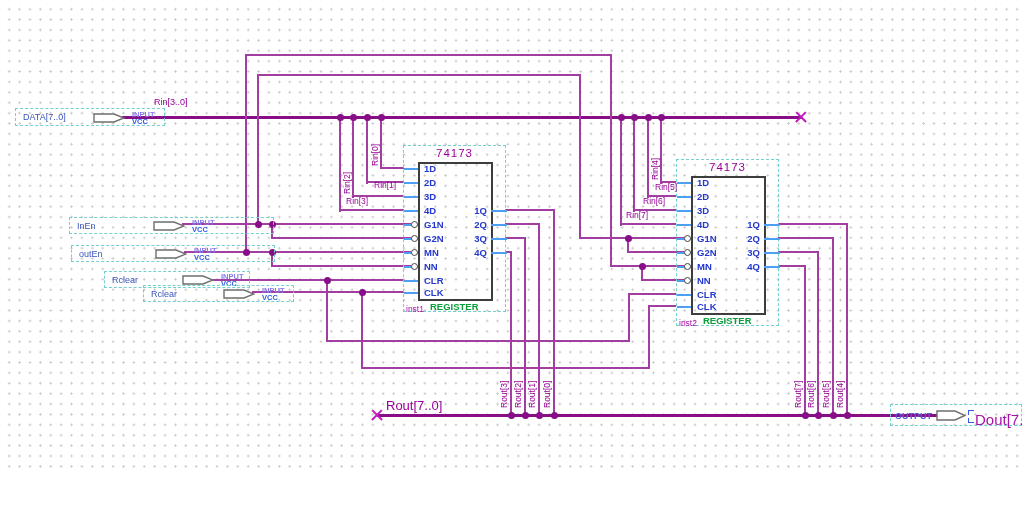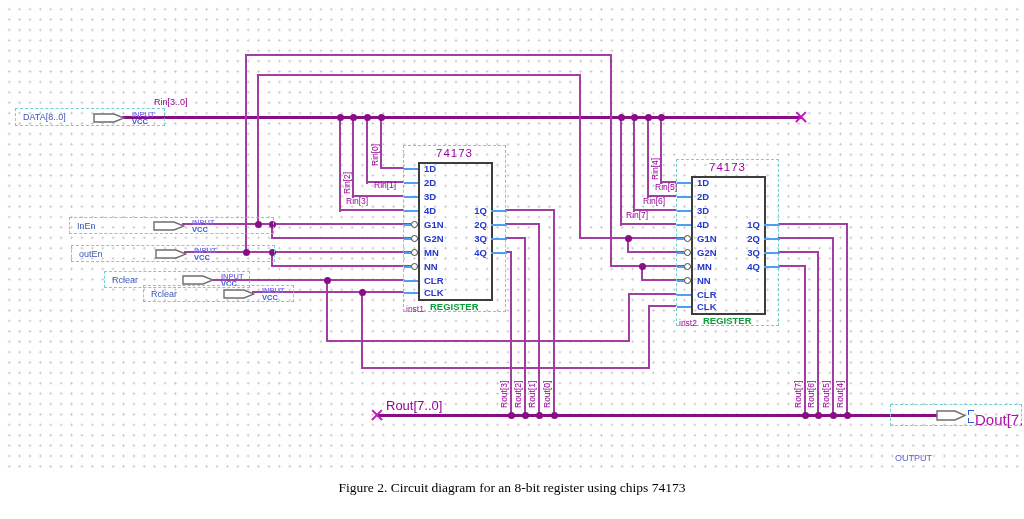--- a/index.html
+++ b/index.html
@@ -28,21 +28,21 @@
   .in-data .pin-arrow{left:77px;top:4px;} .in-data .kw{left:116px;top:2px;}
   .in-inen{left:69px;top:217px;width:205px;height:17px;}
   .in-inen .pin-arrow{left:83px;} .in-inen .kw{left:122px;}
   .in-outen{left:71px;top:245px;width:204px;height:17px;}
   .in-outen .pin-arrow{left:83px;} .in-outen .kw{left:122px;}
   .in-rclear{left:104px;top:271px;width:146px;height:17px;}
   .in-rclear .pin-arrow{left:77px;} .in-rclear .kw{left:116px;}
   .in-rclock{left:143px;top:285px;width:151px;height:17px;}
   .in-rclock .pin-arrow{left:79px;} .in-rclock .kw{left:118px;}
   .out-port{left:890px;top:404px;width:132px;height:22px;}
-  .out-port .kw-output{position:absolute;left:4px;top:6px;font-size:9px;font-weight:normal;color:#5B5BD6;margin-top:42px;}
+  .out-port .kw-output{position:absolute;left:4px;top:6px;font-size:9px;font-weight:bold;color:#5B5BD6;}
   .out-port .pin-arrow{left:45px;top:5px;}
   .out-name{position:absolute;left:84px;top:6px;font-size:15px;color:#AA11AA;white-space:nowrap;}
   .brk{position:absolute;left:77px;width:5px;height:4px;border-left:1.5px solid #2F5BE8;}
   .brk1{top:5px;border-top:1.5px solid #2F5BE8;}
   .brk2{top:13px;border-bottom:1.5px solid #2F5BE8;}
   
   .chip{position:absolute;width:103px;height:167px;border:1px dashed #74CFCF;box-sizing:border-box;z-index:3;}
   .chip-title{position:absolute;left:0;top:1px;width:100%;text-align:center;font-size:11.5px;color:#990099;letter-spacing:1px;}
   .chip-box{position:absolute;left:14px;top:16px;width:75px;height:139px;border:2px solid #3d3d3d;box-sizing:border-box;background:transparent;}
   .stub{position:absolute;height:2px;background:#4D9FF2;}
@@ -159,21 +159,21 @@
   <i class="dot" style="left:507.5px;top:411.5px"></i>
   <i class="dot" style="left:521.5px;top:411.5px"></i>
   <i class="dot" style="left:535.5px;top:411.5px"></i>
   <i class="dot" style="left:550.5px;top:411.5px"></i>
   <i class="dot" style="left:801.5px;top:411.5px"></i>
   <i class="dot" style="left:814.5px;top:411.5px"></i>
   <i class="dot" style="left:829.5px;top:411.5px"></i>
   <i class="dot" style="left:843.5px;top:411.5px"></i>
 
   <div class="port in-data">
-    <span class="port-name">DATA[8..0]</span>
+    <span class="port-name">DATA[7..0]</span>
     <svg class="pin-arrow" width="32" height="10">
         <polygon points="1,1 21,1 31,5 21,9 1,9" fill="#ffffff" stroke="#6e6e6e" stroke-width="1.4"></polygon>
       </svg>
     <div class="kw">
         <span class="kw-input">INPUT</span>
         <span class="kw-vcc">VCC</span>
       </div>
   </div>
   <div class="port in-inen">
     <span class="port-name">InEn</span>
@@ -318,14 +318,13 @@
 
   <span class="vl" style="left:541px;top:368px;height:40px">Rout[0]</span>
   <span class="vl" style="left:526px;top:368px;height:40px">Rout[1]</span>
   <span class="vl" style="left:512px;top:368px;height:40px">Rout[2]</span>
   <span class="vl" style="left:498px;top:368px;height:40px">Rout[3]</span>
   <span class="vl" style="left:834px;top:368px;height:40px">Rout[4]</span>
   <span class="vl" style="left:820px;top:368px;height:40px">Rout[5]</span>
   <span class="vl" style="left:805px;top:368px;height:40px">Rout[6]</span>
   <span class="vl" style="left:792px;top:368px;height:40px">Rout[7]</span>
 
-  <div class="caption">Figure 2. Circuit diagram for an 8-bit register using chips 74173</div>
 </div>
 
 </body></html>

